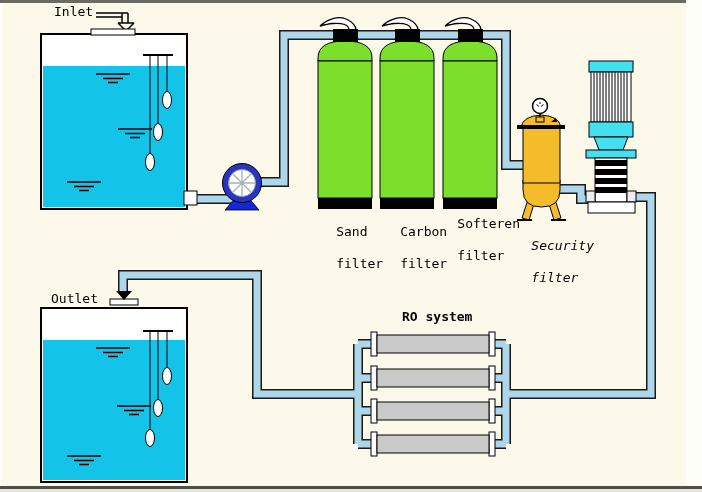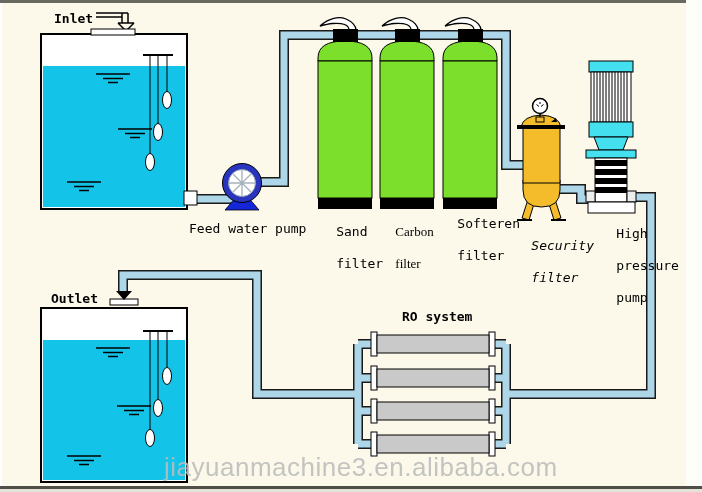--- a/index.html
+++ b/index.html
@@ -140,41 +140,34 @@
       <rect x="43" y="340" width="142" height="140" fill="#14C4E8"></rect>
       <rect x="110" y="299" width="28" height="6" fill="#fff" stroke="#000"></rect>
       <polygon points="116,291 132,291 124,300" fill="#000"></polygon>
       <use href="#d-float" x="143" y="331"></use>
       <use href="#d-wsym" x="113" y="348"></use>
       <use href="#d-wsym" x="134" y="406"></use>
       <use href="#d-wsym" x="84" y="456"></use>
     </g>
   </svg>
 
-  <div class="lbl" style="left:54px;top:11px;font-weight:bold;"><span>Inlet</span></div>
-  <div class="lbl" style="left:51px;top:291px;font-weight:bold;"><span>Outlet</span></div>
-  <div class="lbl" style="left:189px;top:221px;"><span>Feed water pump</span></div>
+  <div class="lbl" style="left:54px;top:4px;"><span>Inlet</span></div>
+  <div class="lbl" style="left:51px;top:291px;"><span>Outlet</span></div>
 
   <div class="lbl ctr" style="left:344px;top:208px;">
     <span>Sand</span><br>
     <span>filter</span>
   </div>
-  <div class="lbl ctr" style="left:408px;top:208px;font-family:Liberation Serif, serif;">
+  <div class="lbl ctr" style="left:408px;top:208px;">
     <span>Carbon</span><br>
     <span>filter</span>
   </div>
   <div class="lbl ctr" style="left:473px;top:200px;">
     <span>Softeren</span><br>
     <span>filter</span>
   </div>
   <div class="lbl ctr" style="left:547px;top:222px;font-style:italic;">
     <span>Security</span><br>
     <span>filter</span>
   </div>
-  <div class="lbl" style="left:585px;top:210px;">
-    <span>High</span><br>
-    <span>pressure</span><br>
-    <span>pump</span>
-  </div>
   <div class="lbl" style="left:402px;top:309px;font-weight:bold;"><span>RO system</span></div>
 
-  <div id="watermark">jiayuanmachine3.en.alibaba.com</div>
 </div>
 
 </body></html>

